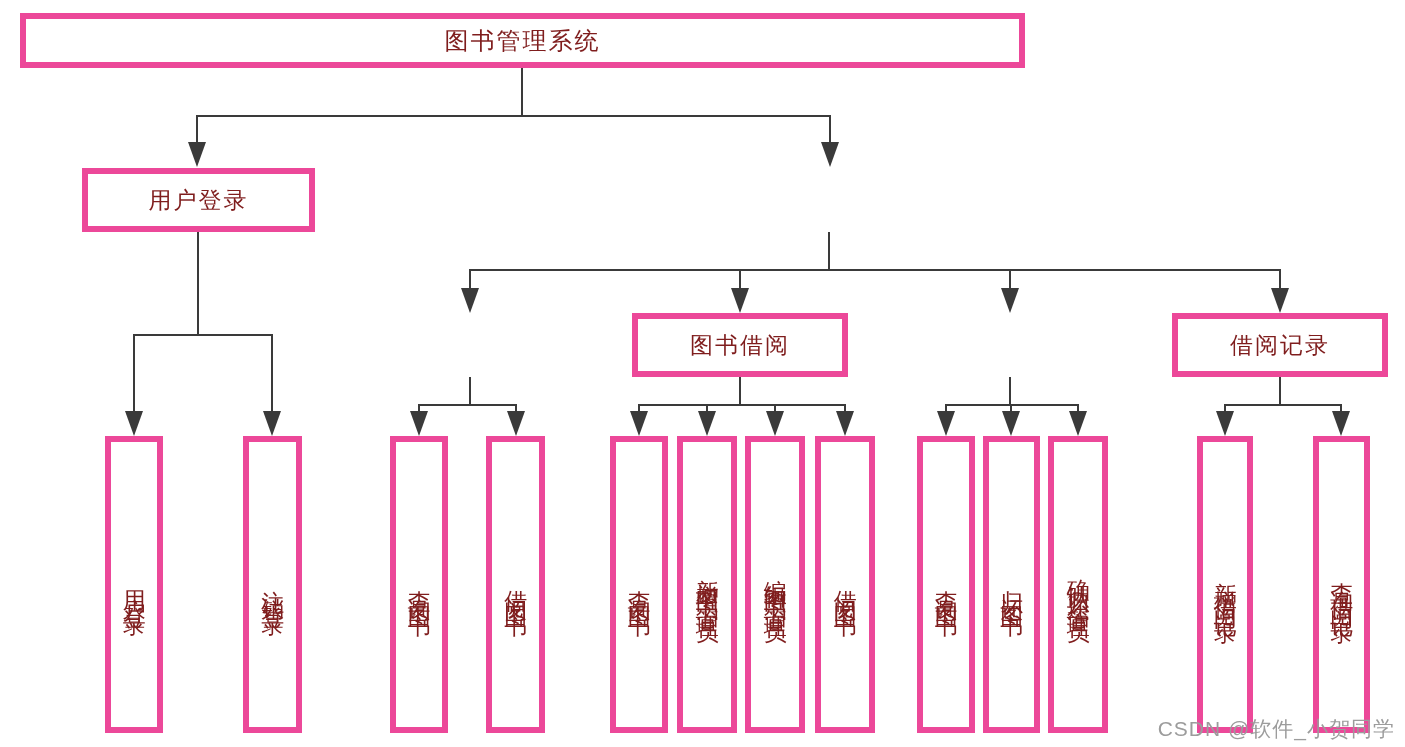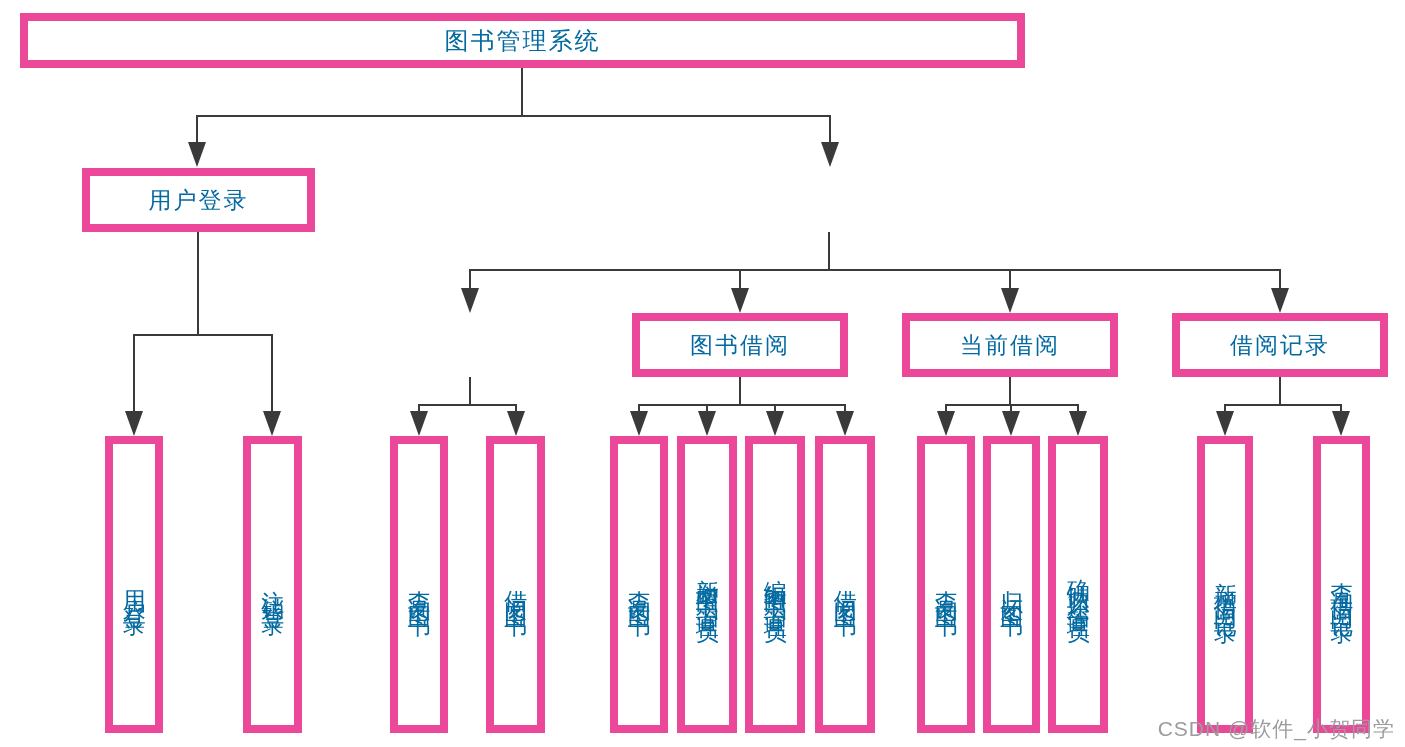--- a/index.html
+++ b/index.html
@@ -7,24 +7,24 @@
     position:relative;
     width:1405px;height:747px;
     background:#ffffff;
     font-family:"Liberation Sans", sans-serif;
     overflow:hidden;
   }
   .connectors{position:absolute;left:0;top:0;width:1405px;height:747px;}
   .node{
     position:absolute;
     box-sizing:border-box;
-    border:8px solid #ec4899;
+    border:6px solid #ec4899;
     background:#ffffff;
     display:flex;align-items:center;justify-content:center;
-    color:#0369a1;
+    color:#7f1d1d;
     text-align:center;
   }
   .hnode{font-size:23px;letter-spacing:2px;}
   .root{font-size:24px;}
   .vnode{
     writing-mode:vertical-rl;
     text-orientation:mixed;
     font-size:23px;
     letter-spacing:8px;
     line-height:1.1;
@@ -110,21 +110,20 @@
       <polygon points="1216,411 1234,411 1225,436"></polygon>
       <polygon points="1332,411 1350,411 1341,436"></polygon>
     </g>
   </svg>
 
   <div class="node hnode root" style="left:20px;top:13px;width:1005px;height:55px;">图书管理系统</div>
 
   <div class="node hnode" style="left:82px;top:168px;width:233px;height:64px;">用户登录</div>
 
   <div class="node hnode" style="left:632px;top:313px;width:216px;height:64px;">图书借阅</div>
-  <div class="node hnode" style="left:902px;top:313px;width:216px;height:64px;">当前借阅</div>
   <div class="node hnode" style="left:1172px;top:313px;width:216px;height:64px;">借阅记录</div>
 
   <div class="node vnode" style="left:105px;top:436px;width:58px;height:297px;">用户登录</div>
   <div class="node vnode" style="left:243px;top:436px;width:59px;height:297px;">注销登录</div>
 
   <div class="node vnode" style="left:390px;top:436px;width:58px;height:297px;">查询图书</div>
   <div class="node vnode" style="left:486px;top:436px;width:59px;height:297px;">借阅图书</div>
 
   <div class="node vnode" style="left:610px;top:436px;width:58px;height:297px;">查询图书</div>
   <div class="node vnode long" style="left:677px;top:436px;width:60px;height:297px;">新增图书（管理员）</div>

